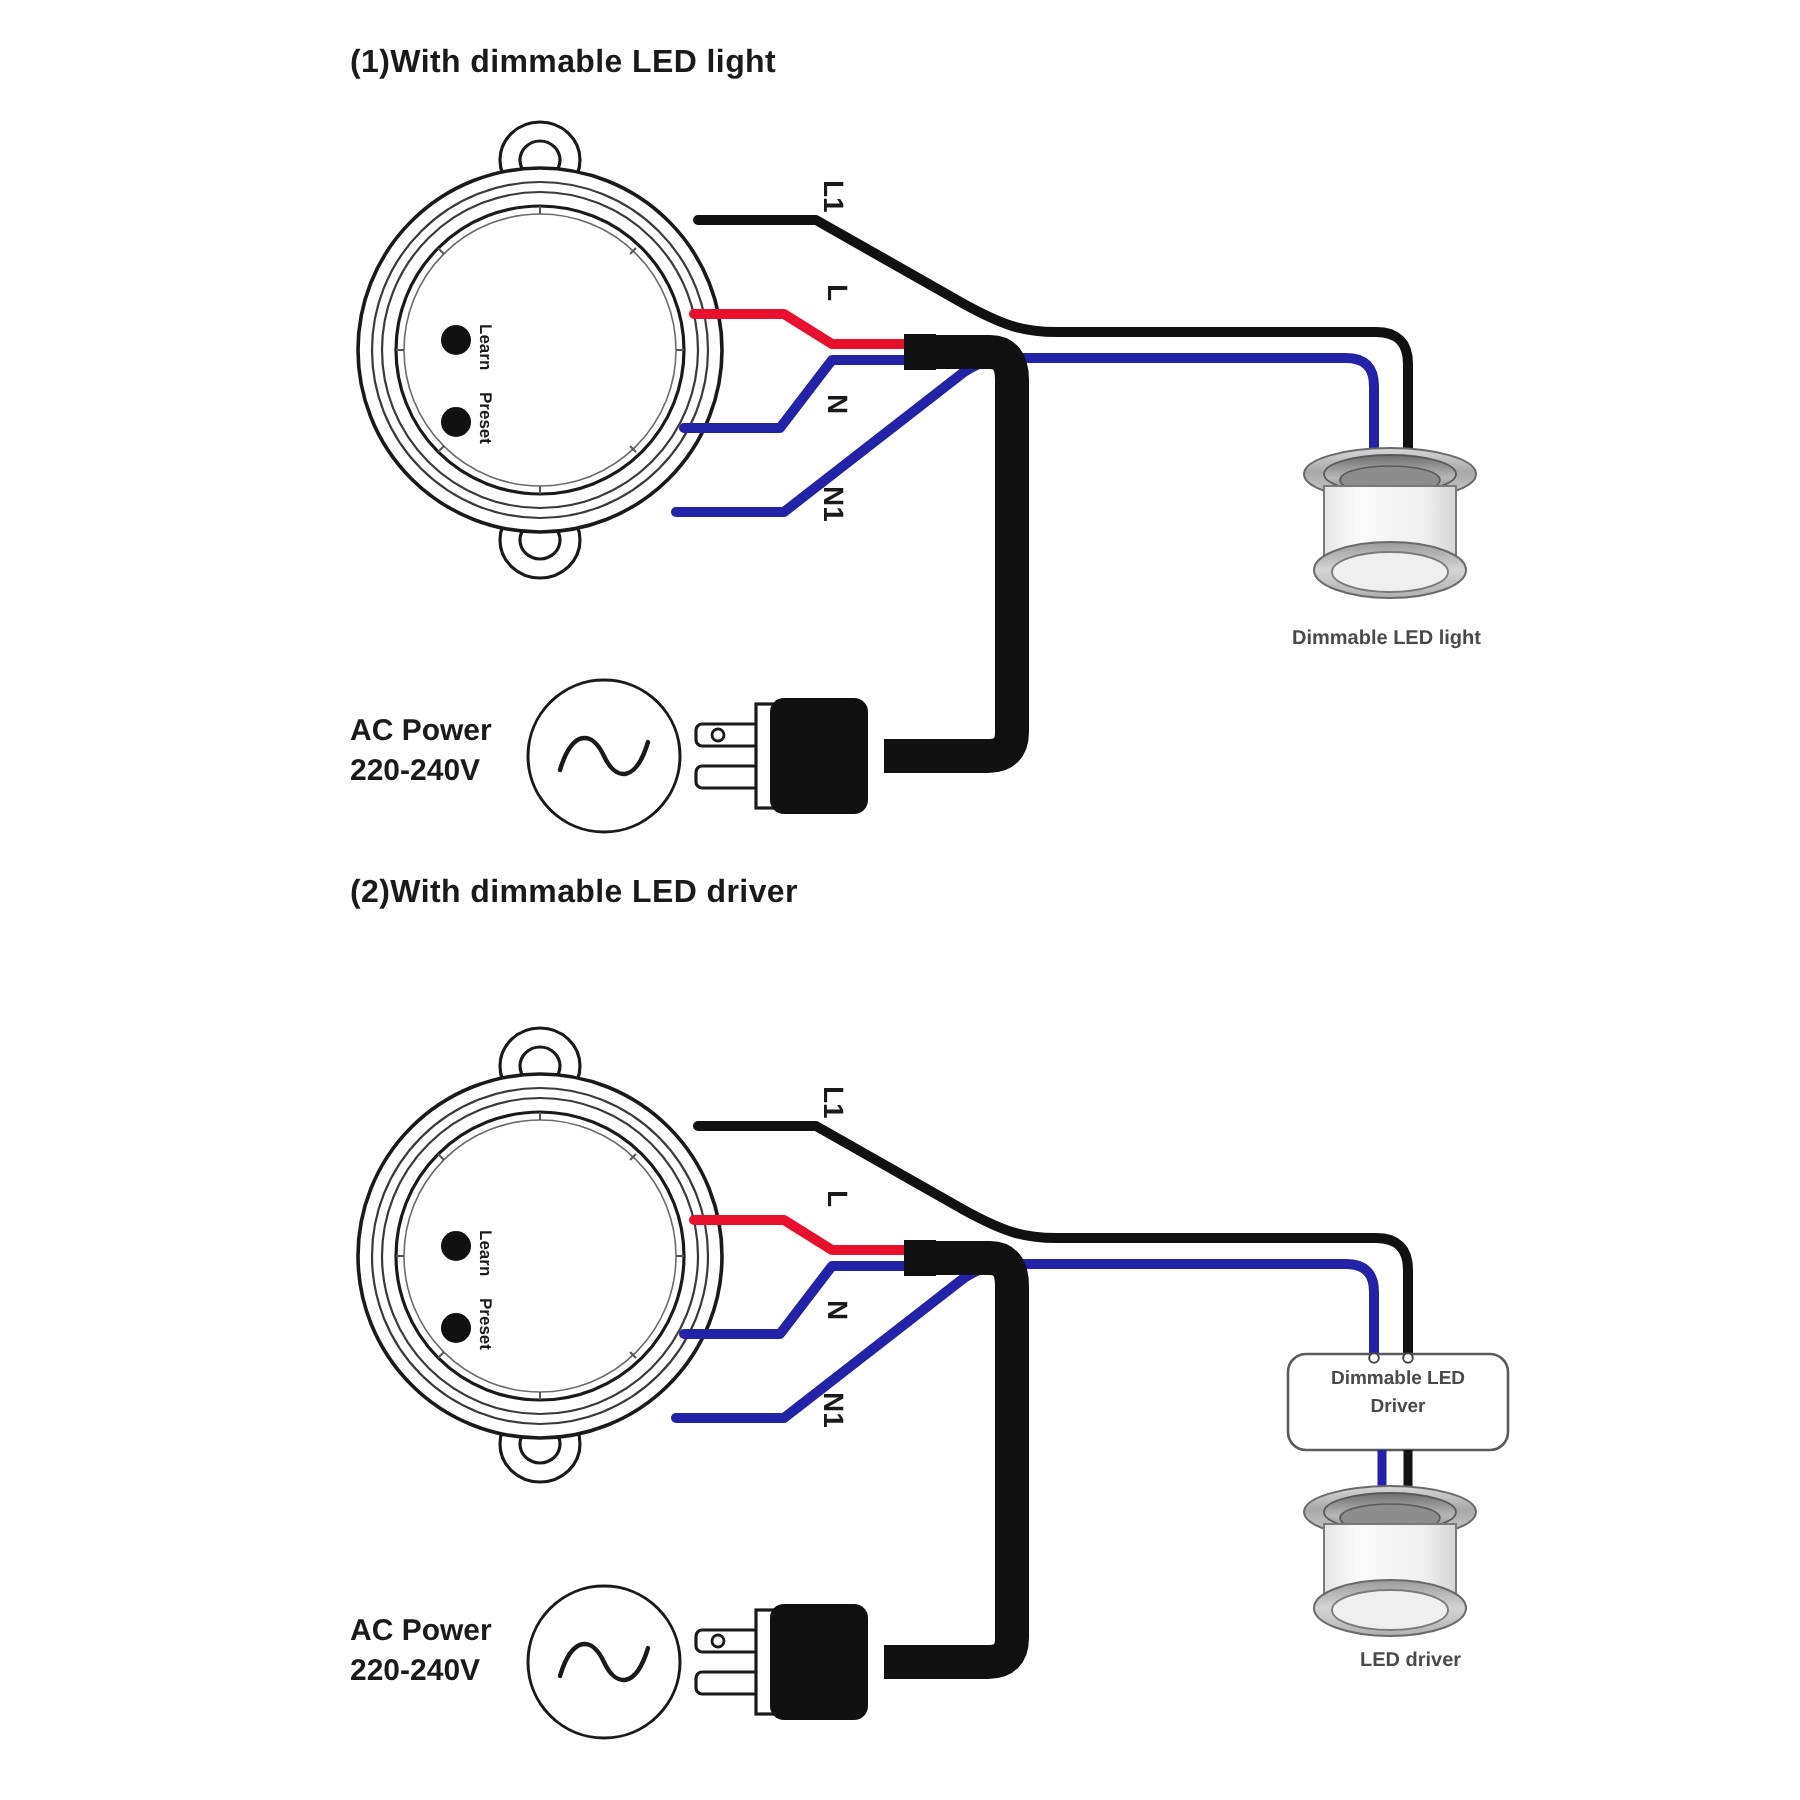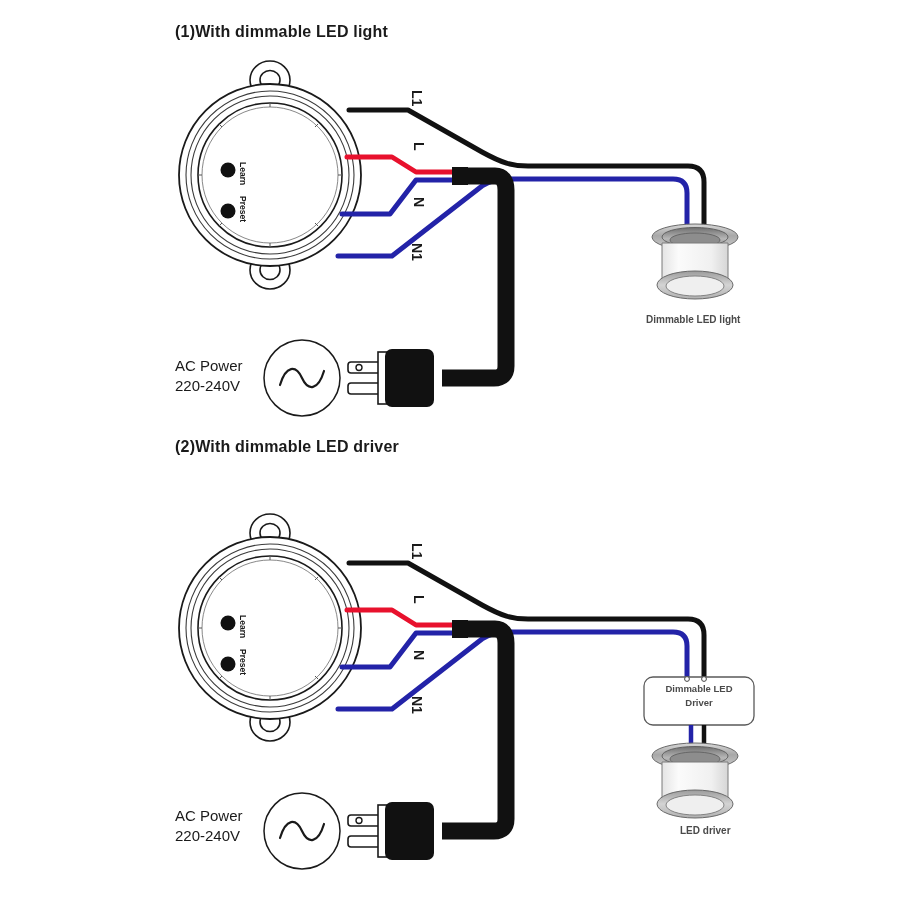--- a/index.html
+++ b/index.html
@@ -36,21 +36,21 @@
     letter-spacing: 0.2px;
     white-space: nowrap;
   }
   #heading-1 { left: 163px; top: 23px; }
   #heading-2 { left: 163px; top: 438px; text-align: center; }
 
   .ac-label {
     position: absolute;
     font-family: "Liberation Sans", sans-serif;
     font-size: 15px;
-    font-weight: normal;
+    font-weight: bold;
     color: #1a1a1a;
     line-height: 20px;
     white-space: nowrap;
   }
   #ac-label-1 { left: 163px; top: 356px; }
   #ac-label-2 { left: 163px; top: 806px; }
 
   .fixture-caption {
     position: absolute;
     font-family: "Liberation Sans", sans-serif;

